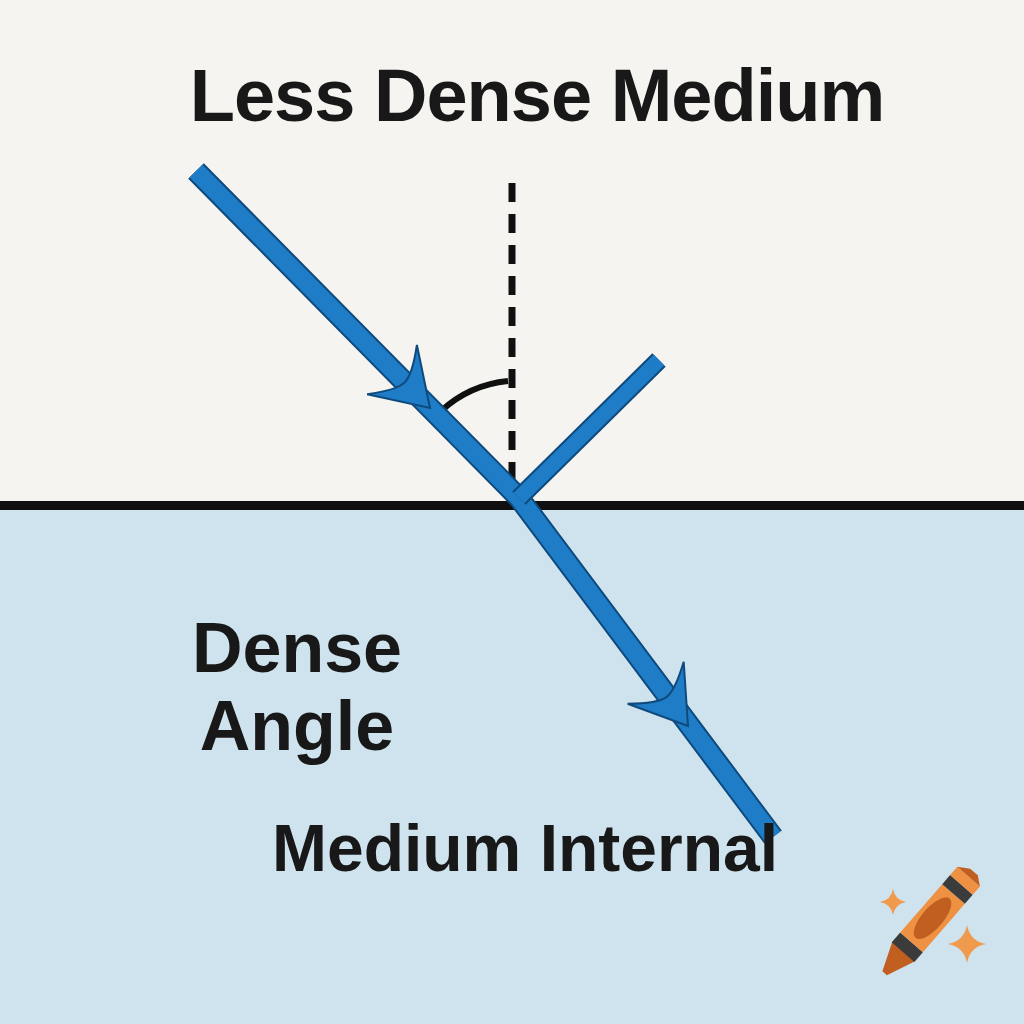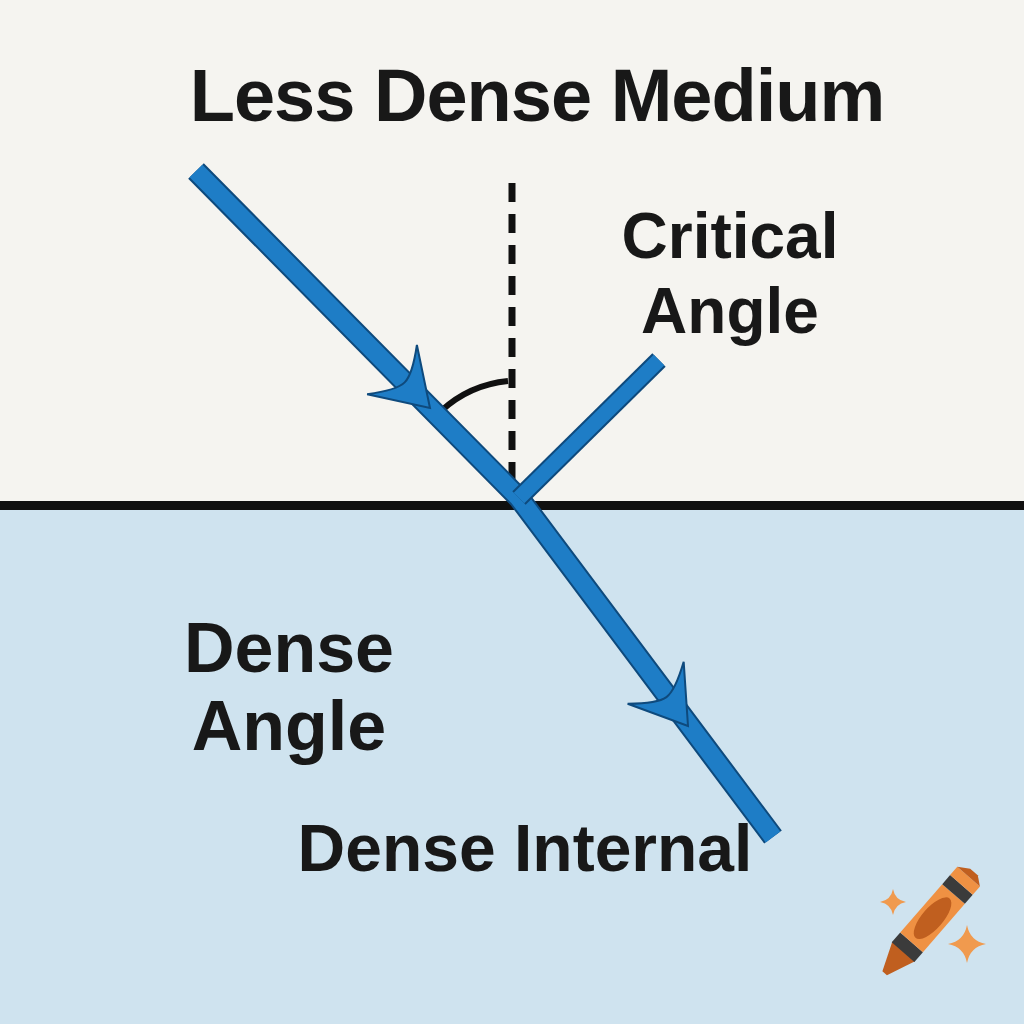--- a/index.html
+++ b/index.html
@@ -52,21 +52,21 @@
     left: 0; width: 1024px; top: 54px;
     font-size: 74px;
     letter-spacing: -1px;
   }
   .lbl-critical {
     left: 540px; width: 330px; top: 199px;
     font-size: 64px;
     line-height: 1.17;
   }
   .lbl-dense {
-    left: 64px; width: 400px; top: 610px;
+    left: 72px; width: 400px; top: 610px;
     font-size: 70px;
     line-height: 1.11;
   }
   .lbl-tir {
     left: 150px; width: 700px; top: 809px;
     font-size: 66px;
     line-height: 1.2;
   }
 </style>
 </head>
@@ -107,27 +107,23 @@
         <ellipse cx="74" cy="0" rx="26" ry="10.5" fill="var(--crayon-dark-orange, #c05f1f)"></ellipse>
         <rect x="106" y="-15" width="12" height="30" fill="var(--crayon-band, #3b3b3b)"></rect>
         <rect x="118" y="-15" width="11" height="30" fill="var(--crayon-orange, #ef9143)"></rect>
         <path d="M 129 -15 L 136 -4 L 136 6 L 129 15 Z" fill="var(--crayon-dark-orange, #c05f1f)"></path>
       </g>
     </g>
   </svg>
 
   <div class="lbl lbl-title">Less Dense Medium</div>
 
-  <div class="lbl lbl-critical">
-    <div>Critical</div>
-    <div>Angle</div>
-  </div>
 
   <div class="lbl lbl-dense">
     <div>Dense</div>
     <div>Angle</div>
   </div>
 
   <div class="lbl lbl-tir">
-    <div>Dense Internal</div>
+    <div>Medium Internal</div>
   </div>
 
 </div>
 
 </body></html>

